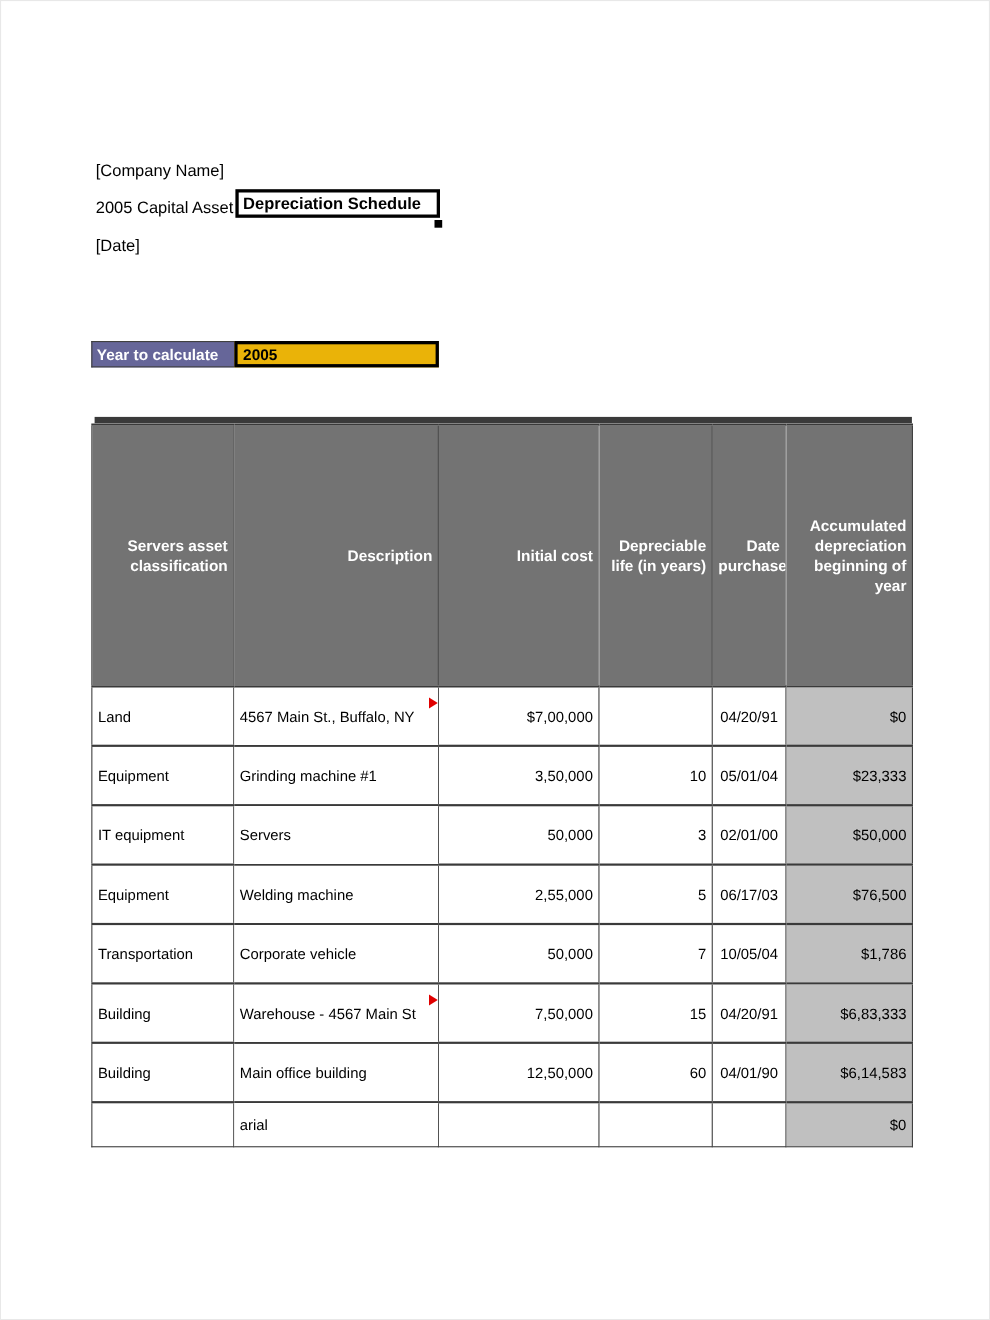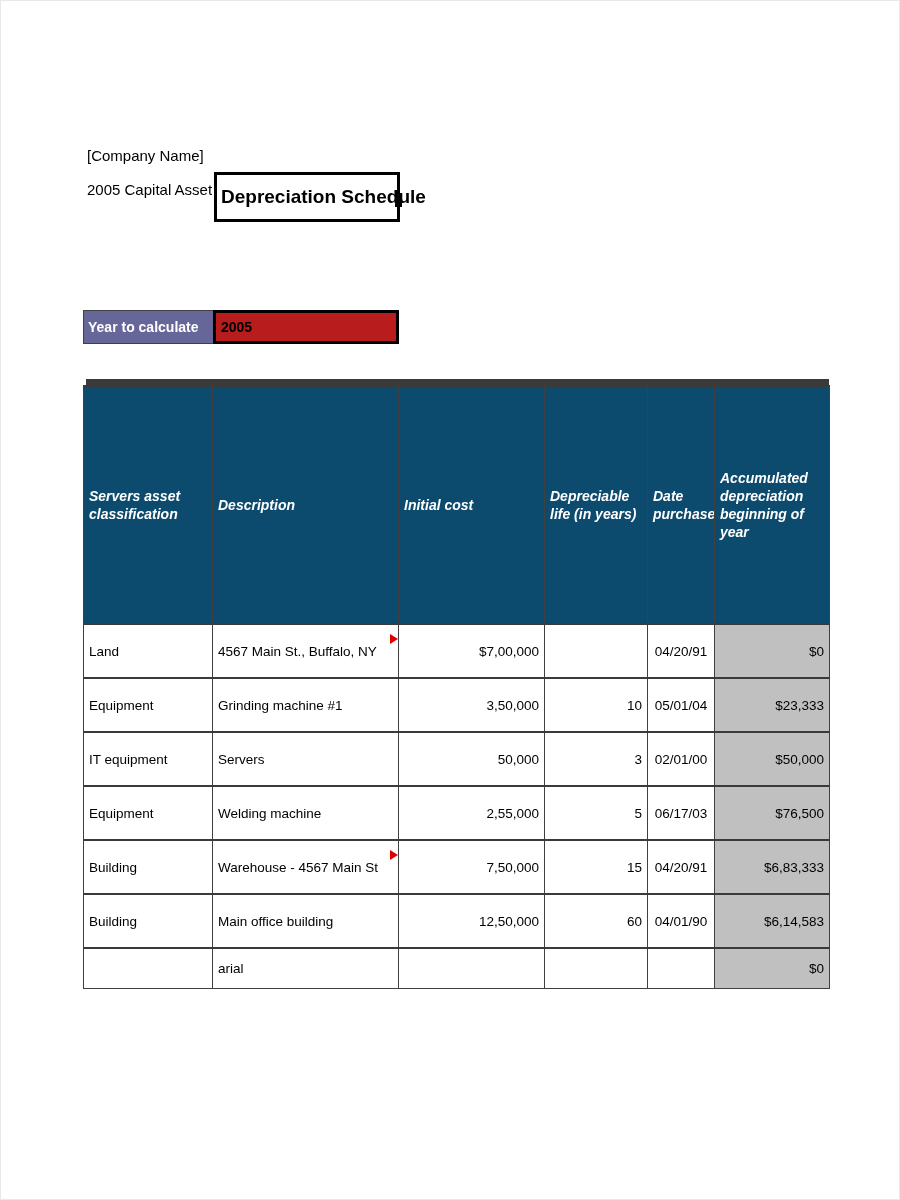--- a/index.html
+++ b/index.html
@@ -32,65 +32,65 @@
     white-space: nowrap;
     color: #000;
   }
 
   
   #doc-title-cell {
     position: absolute;
     left: 127px;
     top: 33px;
     width: 186px;
-    height: 50px;
+    height: 26px;
     background: #ffffff;
     border: 3px solid #000000;
     box-sizing: border-box;
     display: flex;
     align-items: center;
     padding-left: 4px;
-    font-size: 19px;
+    font-size: 15px;
     font-weight: bold;
     white-space: nowrap;
   }
   #doc-title-fill-handle {
     position: absolute;
     left: 308px;
     top: 61px;
     width: 7px;
     height: 7px;
     background: #000000;
   }
 
   
   #year-row {
     position: absolute;
     left: 82px;
     top: 309px;
-    height: 34px;
+    height: 24px;
     display: flex;
     align-items: stretch;
   }
   #year-label {
     width: 130px;
     background: #666699;
     color: #ffffff;
     font-size: 14px;
     font-weight: bold;
     display: flex;
     align-items: center;
     padding-left: 4px;
     box-sizing: border-box;
     border: 1px solid #404040;
     border-right: none;
   }
   #year-value-cell {
     width: 186px;
-    background: #b91c1c;
+    background: #eab308;
     border: 3px solid #000000;
     box-sizing: border-box;
     display: flex;
     align-items: center;
     padding-left: 5px;
     font-size: 14px;
     font-weight: bold;
   }
 
   
@@ -114,31 +114,30 @@
   }
   #schedule-table th,
   #schedule-table td {
     border: 1px solid #404040;
     box-sizing: border-box;
     font-size: 13.5px;
     padding: 0 5px;
     overflow: hidden;
   }
   #schedule-table thead th {
-    background: #0c4a6e;
+    background: #737373;
     color: #ffffff;
     font-weight: bold;
-    text-align: left;
+    text-align: right;
     vertical-align: middle;
     height: 238px;
     line-height: 18px;
     border-top: 2px solid #3a3a3a;
     border-bottom: 2px solid #3a3a3a;
     font-size: 14px;
-    font-style: italic;
   }
   #schedule-table tbody td {
     height: 54px;
     vertical-align: middle;
     border-top: 2px solid #3a3a3a;
     background: #ffffff;
   }
   #schedule-table tbody tr:last-child td {
     height: 40px;
   }
@@ -181,20 +180,21 @@
     height: 74px;
     background: #ffffff;
   }
 </style>
 </head>
 <body>
 
 <div id="title-block">
   <div class="title-line">[Company Name]</div>
   <div class="title-line">2005 Capital Asset</div>
+  <div class="title-line">[Date]</div>
 
   <div id="doc-title-cell">
     <span>Depreciation Schedule</span>
   </div>
   <div id="doc-title-fill-handle"></div>
 </div>
 
 <div id="year-row">
   <div id="year-label">Year to calculate</div>
   <div id="year-value-cell">
@@ -250,20 +250,28 @@
         </tr>
         <tr>
           <td class="txt"><span>Equipment</span></td>
           <td class="txt desc-cell"><span>Welding machine</span></td>
           <td class="num"><span>2,55,000</span></td>
           <td class="num"><span>5</span></td>
           <td class="dt"><span>06/17/03</span></td>
           <td class="accum-cell"><span>$76,500</span></td>
         </tr>
         <tr>
+          <td class="txt"><span>Transportation</span></td>
+          <td class="txt desc-cell"><span>Corporate vehicle</span></td>
+          <td class="num"><span>50,000</span></td>
+          <td class="num"><span>7</span></td>
+          <td class="dt"><span>10/05/04</span></td>
+          <td class="accum-cell"><span>$1,786</span></td>
+        </tr>
+        <tr>
           <td class="txt"><span>Building</span></td>
           <td class="txt desc-cell"><span>Warehouse - 4567 Main St</span><span class="comment-marker"></span></td>
           <td class="num"><span>7,50,000</span></td>
           <td class="num"><span>15</span></td>
           <td class="dt"><span>04/20/91</span></td>
           <td class="accum-cell"><span>$6,83,333</span></td>
         </tr>
         <tr>
           <td class="txt"><span>Building</span></td>
           <td class="txt desc-cell"><span>Main office building</span></td>

